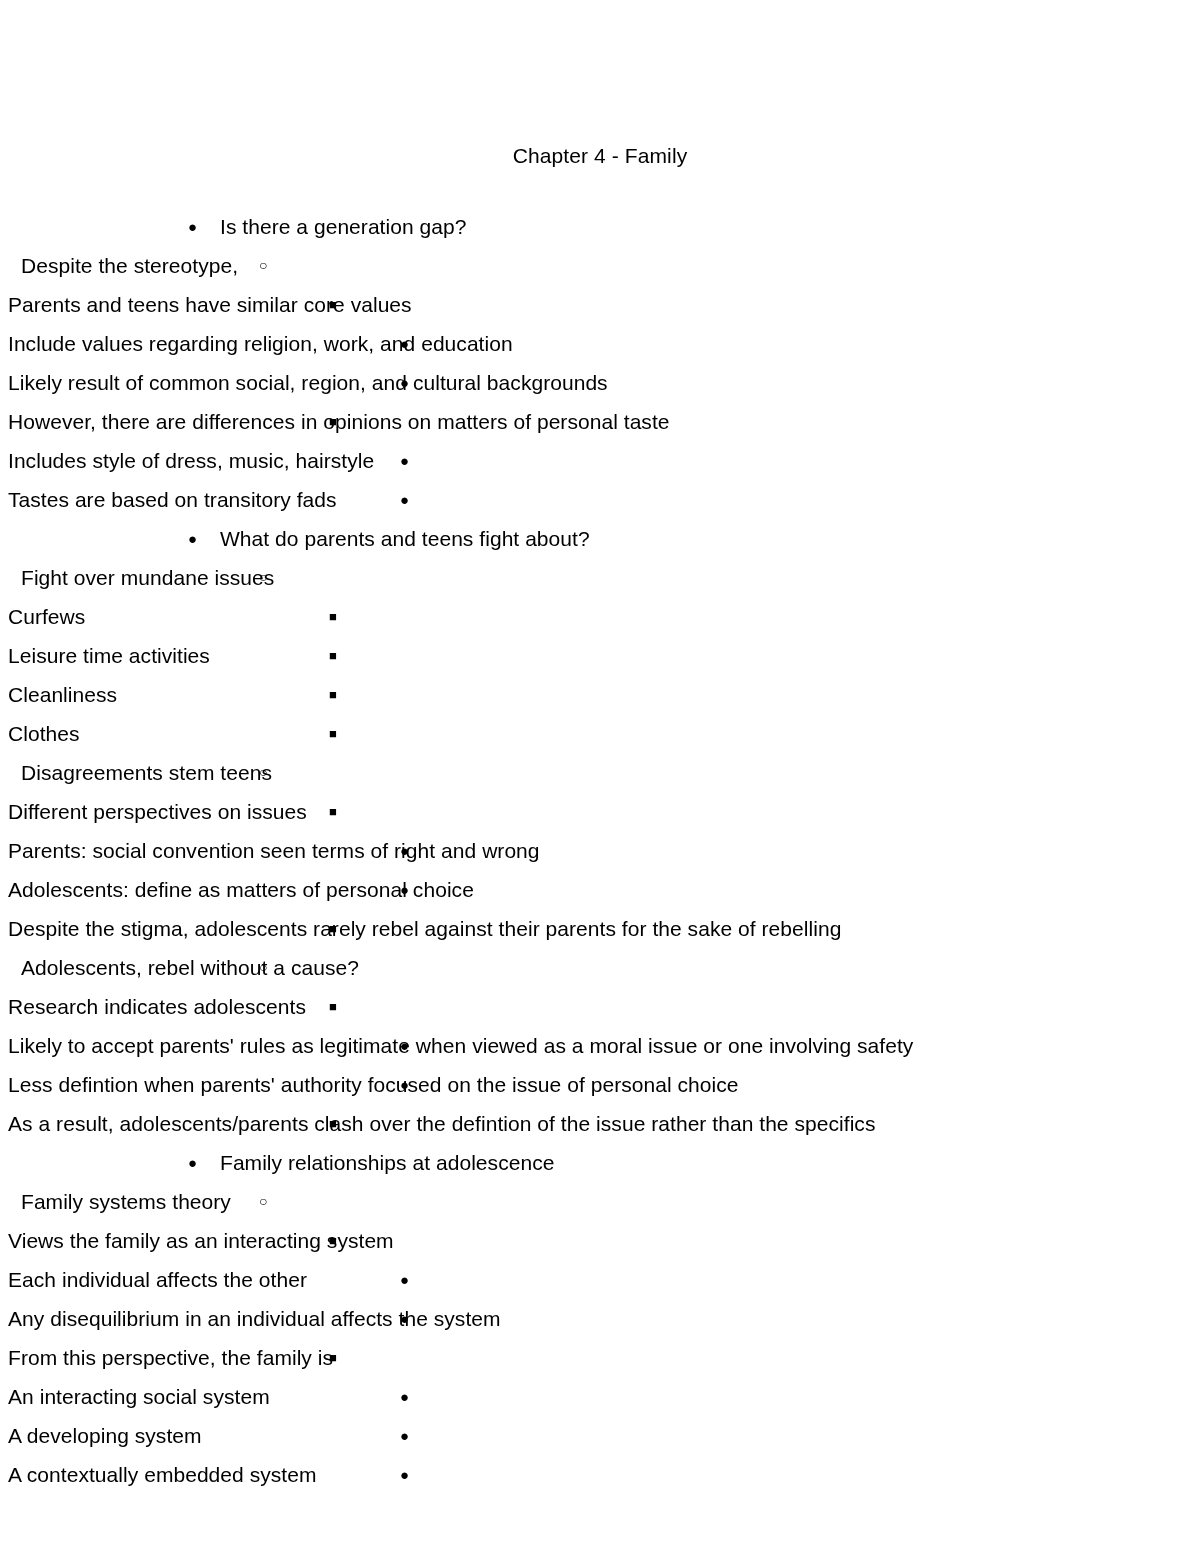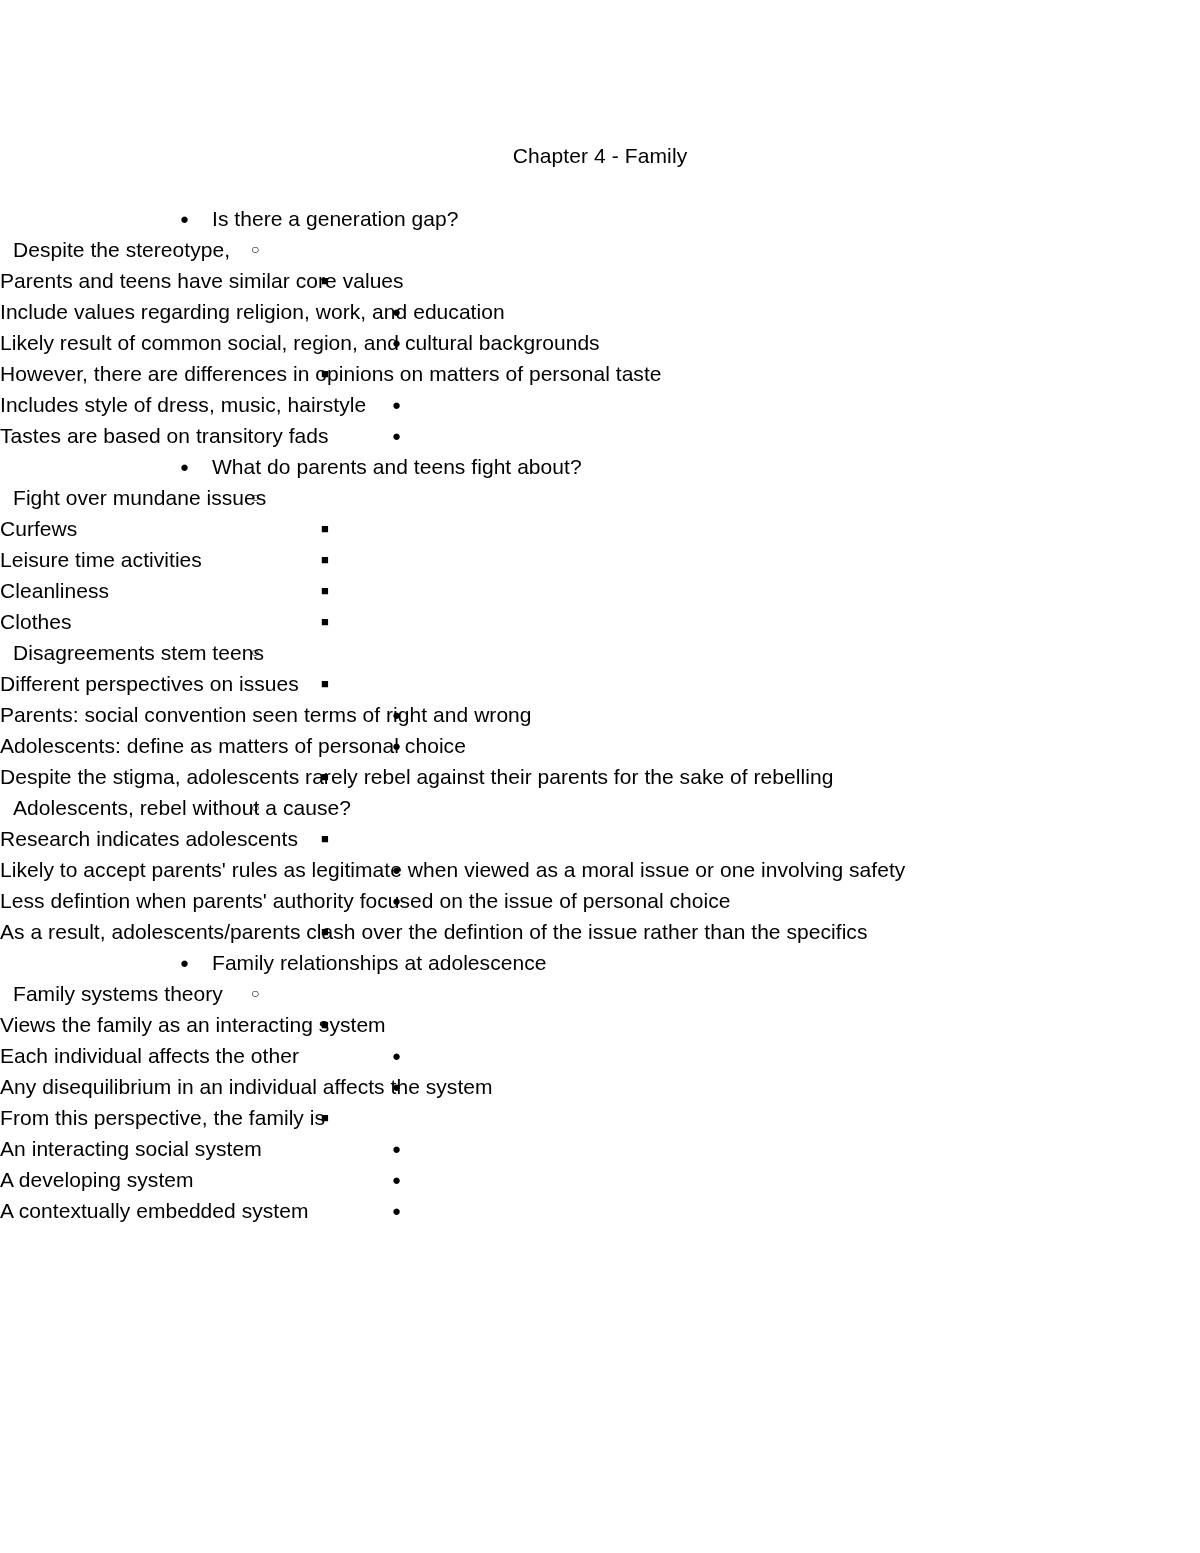--- a/index.html
+++ b/index.html
@@ -44,21 +44,21 @@
   }
 
   ul.outline-list {
     list-style: none;
     margin: 0;
     padding: 0;
   }
 
   li.node {
     position: relative;
-    margin: 0;
+    margin: 8px;
     padding: 0;
   }
 
   
   .row {
     position: relative;
     font-size: 21px;
     line-height: 31px;
     letter-spacing: 0.05px;
   }

